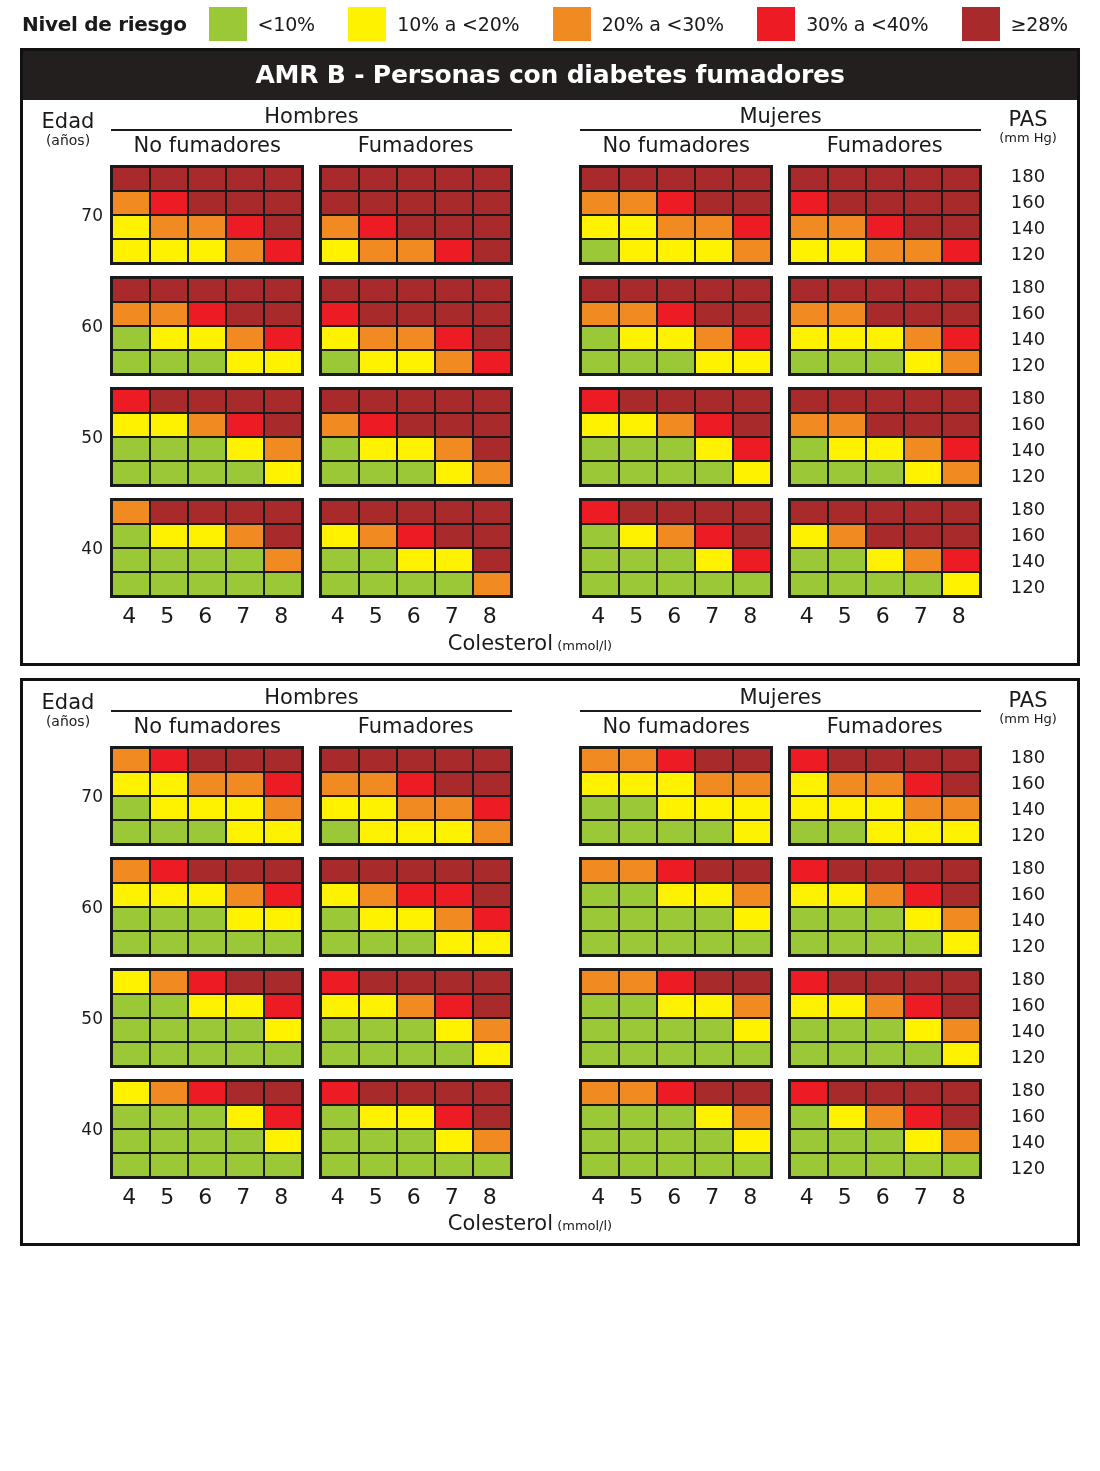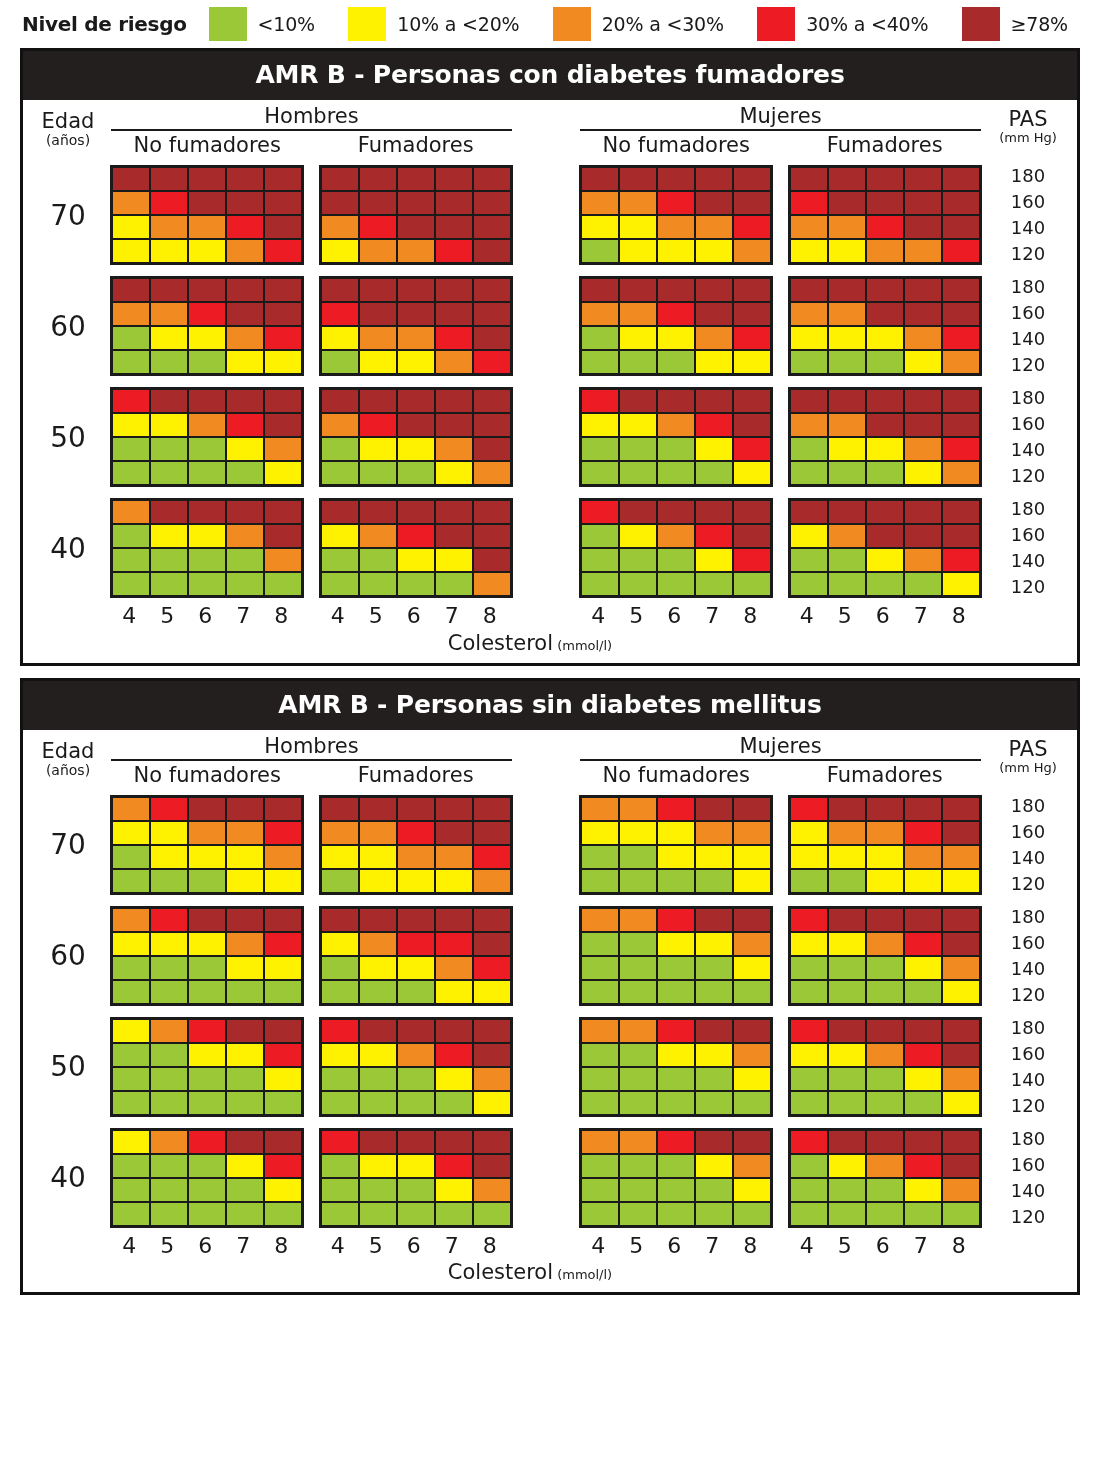--- a/index.html
+++ b/index.html
@@ -58,21 +58,21 @@
   .gap{width:52px;flex:none;}
   .hdr-pas{
     width:78px;flex:none;text-align:center;padding-top:2px;
   }
   .hdr-pas .p1{font-size:21px;line-height:1.05;}
   .hdr-pas .p2{font-size:13px;line-height:1.2;}
 
   
   .agerow{display:flex;align-items:center;padding:0 10px;margin-top:7px;}
   .agerow.first{margin-top:3px;}
-  .age-lbl{width:70px;flex:none;text-align:center;font-size:28px;}
+  .age-lbl{width:70px;flex:none;text-align:right;font-size:17px;}
   .quad{flex:1;display:flex;}
   .gridwrap{flex:1;display:flex;justify-content:center;}
   .grid{
     display:grid;
     grid-template-columns:repeat(5,38px);
     grid-template-rows:repeat(4,24px);
     gap:0;
     border:2px solid #1a1a1a;
     background:#1a1a1a;
     box-sizing:content-box;
@@ -117,21 +117,21 @@
         <div class="legend-item">
           <span class="legend-sw" style="background: rgb(241, 138, 33);"></span>
           <span class="legend-lb">20% a &lt;30%</span>
         </div>
         <div class="legend-item">
           <span class="legend-sw" style="background: rgb(237, 28, 36);"></span>
           <span class="legend-lb">30% a &lt;40%</span>
         </div>
         <div class="legend-item">
           <span class="legend-sw" style="background: rgb(168, 42, 42);"></span>
-          <span class="legend-lb">≥78%</span>
+          <span class="legend-lb">≥28%</span>
         </div>
       </div>
   </div>
 
   <div id="panels">
       <div class="panel">
         <div class="panel-title">AMR B - Personas con diabetes fumadores</div>
         <div class="panel-body">
           <div class="hdr">
             <div class="hdr-edad">
@@ -642,21 +642,20 @@
                   <span>8</span>
                 </div>
               </div>
             </div>
             <div class="axis-pad-r"></div>
           </div>
           <div class="colcap"><span>Colesterol</span><small> (mmol/l)</small></div>
         </div>
       </div>
       <div class="panel">
-        <div class="panel-title">AMR B - Personas sin diabetes mellitus</div>
         <div class="panel-body">
           <div class="hdr">
             <div class="hdr-edad">
               <div class="e1">Edad</div>
               <div class="e2">(años)</div>
             </div>
             <div class="sexcol">
               <div class="sex-name">Hombres</div>
               <div class="sex-rule"></div>
               <div class="smk-row">

